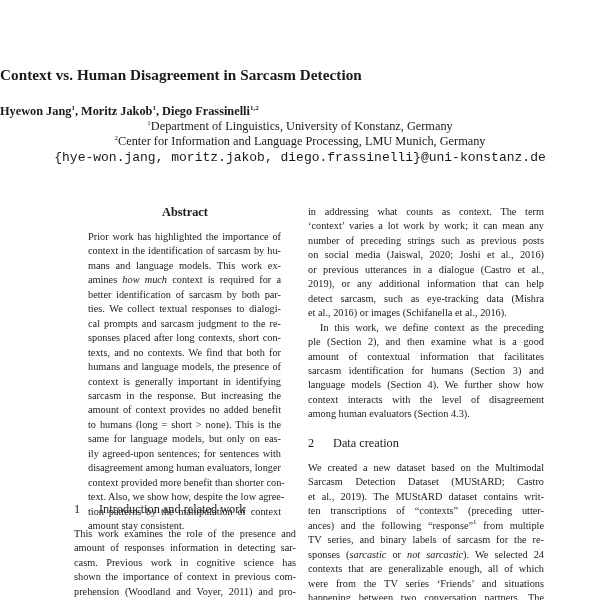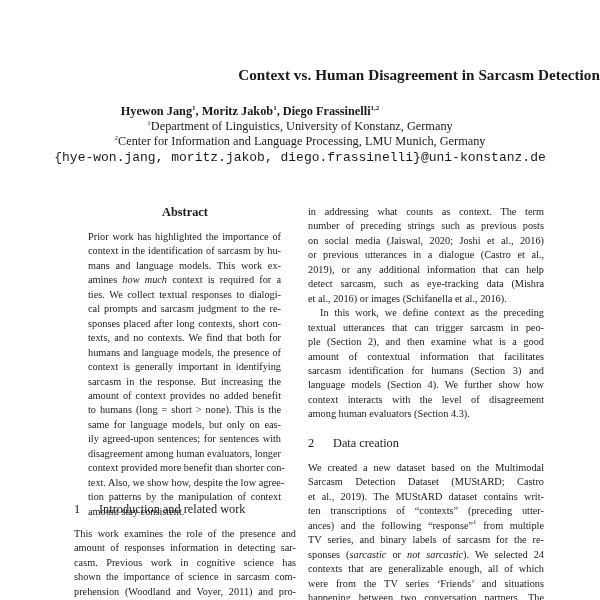--- a/index.html
+++ b/index.html
@@ -1,20 +1,20 @@
 <!DOCTYPE html>
 <html><head>
   <meta charset="utf-8">
   <style>
     html, body { margin: 0; padding: 0; background: #ffffff; }
     body { width: 600px; height: 600px; overflow: hidden; position: relative;
            font-family: "Liberation Serif", "DejaVu Serif", serif; color: #1a1a1a; }
-    .title { position: absolute; top: 66px; left: 0; width: 600px; text-align: right;
+    .title { position: absolute; top: 66px; left: 0; width: 600px; text-align: left;
              font-weight: bold; font-size: 15.2px; letter-spacing: 0.05px; }
-    .authors { position: absolute; top: 104px; left: 0; width: 500px; text-align: center;
+    .authors { position: absolute; top: 104px; left: 0; width: 500px; text-align: left;
                font-weight: bold; font-size: 12.3px; }
     .aff { position: absolute; left: 0; width: 600px; text-align: center; font-size: 12.3px; }
     .aff1 { top: 119px; }
     .aff2 { top: 134px; }
     .emails { position: absolute; top: 150px; left: 0; width: 600px; text-align: center;
               font-family: "Liberation Mono", "DejaVu Sans Mono", monospace; font-size: 13px; }
     sup { font-size: 7px; vertical-align: 5px; line-height: 0; }
     .col { position: absolute; font-size: 10.3px; line-height: 14.45px; text-align: justify; }
     .abstract-head { position: absolute; top: 205px; left: 75px; width: 220px; text-align: center;
                      font-weight: bold; font-size: 12.3px; }
@@ -48,20 +48,21 @@
   <div class="aff aff2"><sup>2</sup><span>Center for Information and Language Processing, LMU Munich, Germany</span></div>
 
   <div class="emails">{hye-won.jang, moritz.jakob, diego.frassinelli}@uni-konstanz.de</div>
 
   <div class="abstract-head">Abstract</div>
   <div class="col abstract">
     <span class="line">Prior work has highlighted the importance of</span>
     <span class="line">context in the identification of sarcasm by hu-</span>
     <span class="line">mans and language models.  This work ex-</span>
     <span class="line"><span>amines </span><em>how much</em><span> context is required for a</span></span>
+    <span class="line">better identification of sarcasm by both par-</span>
     <span class="line">ties.  We collect textual responses to dialogi-</span>
     <span class="line">cal prompts and sarcasm judgment to the re-</span>
     <span class="line">sponses placed after long contexts, short con-</span>
     <span class="line">texts, and no contexts.  We find that both for</span>
     <span class="line">humans and language models, the presence of</span>
     <span class="line">context is generally important in identifying</span>
     <span class="line">sarcasm in the response.  But increasing the</span>
     <span class="line">amount of context provides no added benefit</span>
     <span class="line">to humans (long = short &gt; none).  This is the</span>
     <span class="line">same for language models, but only on eas-</span>
@@ -73,35 +74,35 @@
     <span class="line last">amount stay consistent.</span>
   </div>
 
   <div class="sec-head sec1">
     <span class="num">1</span><span>Introduction and related work</span>
   </div>
   <div class="col intro">
     <span class="line">This work examines the role of the presence and</span>
     <span class="line">amount of responses information in detecting sar-</span>
     <span class="line">casm.  Previous work in cognitive science has</span>
-    <span class="line">shown the importance of science in sarcasm com-</span>
+    <span class="line">shown the importance of context in previous com-</span>
     <span class="line">prehension (Woodland and Voyer, 2011) and pro-</span>
     <span class="line">duction (Jang et al., 2022) for humans.  In computa-</span>
   </div>
 
   <div class="col right1">
     <span class="line">in addressing what counts as context.  The term</span>
+    <span class="line">‘context’ varies a lot work by work; it can mean any</span>
     <span class="line">number of preceding strings such as previous posts</span>
     <span class="line">on social media (Jaiswal, 2020; Joshi et al., 2016)</span>
     <span class="line">or previous utterances in a dialogue (Castro et al.,</span>
     <span class="line">2019), or any additional information that can help</span>
     <span class="line">detect sarcasm, such as eye-tracking data (Mishra</span>
     <span class="line last">et al., 2016) or images (Schifanella et al., 2016).</span>
     <span class="line indent">In this work, we define context as the preceding</span>
-    <span class="line">textual utterances that can trigger sarcasm in peo-</span>
     <span class="line">ple (Section 2), and then examine what is a good</span>
     <span class="line">amount of contextual information that facilitates</span>
     <span class="line">sarcasm identification for humans (Section 3) and</span>
     <span class="line">language models (Section 4). We further show how</span>
     <span class="line">context interacts with the level of disagreement</span>
     <span class="line last">among human evaluators (Section 4.3).</span>
   </div>
 
   <div class="sec-head sec2">
     <span class="num">2</span><span>Data creation</span>

